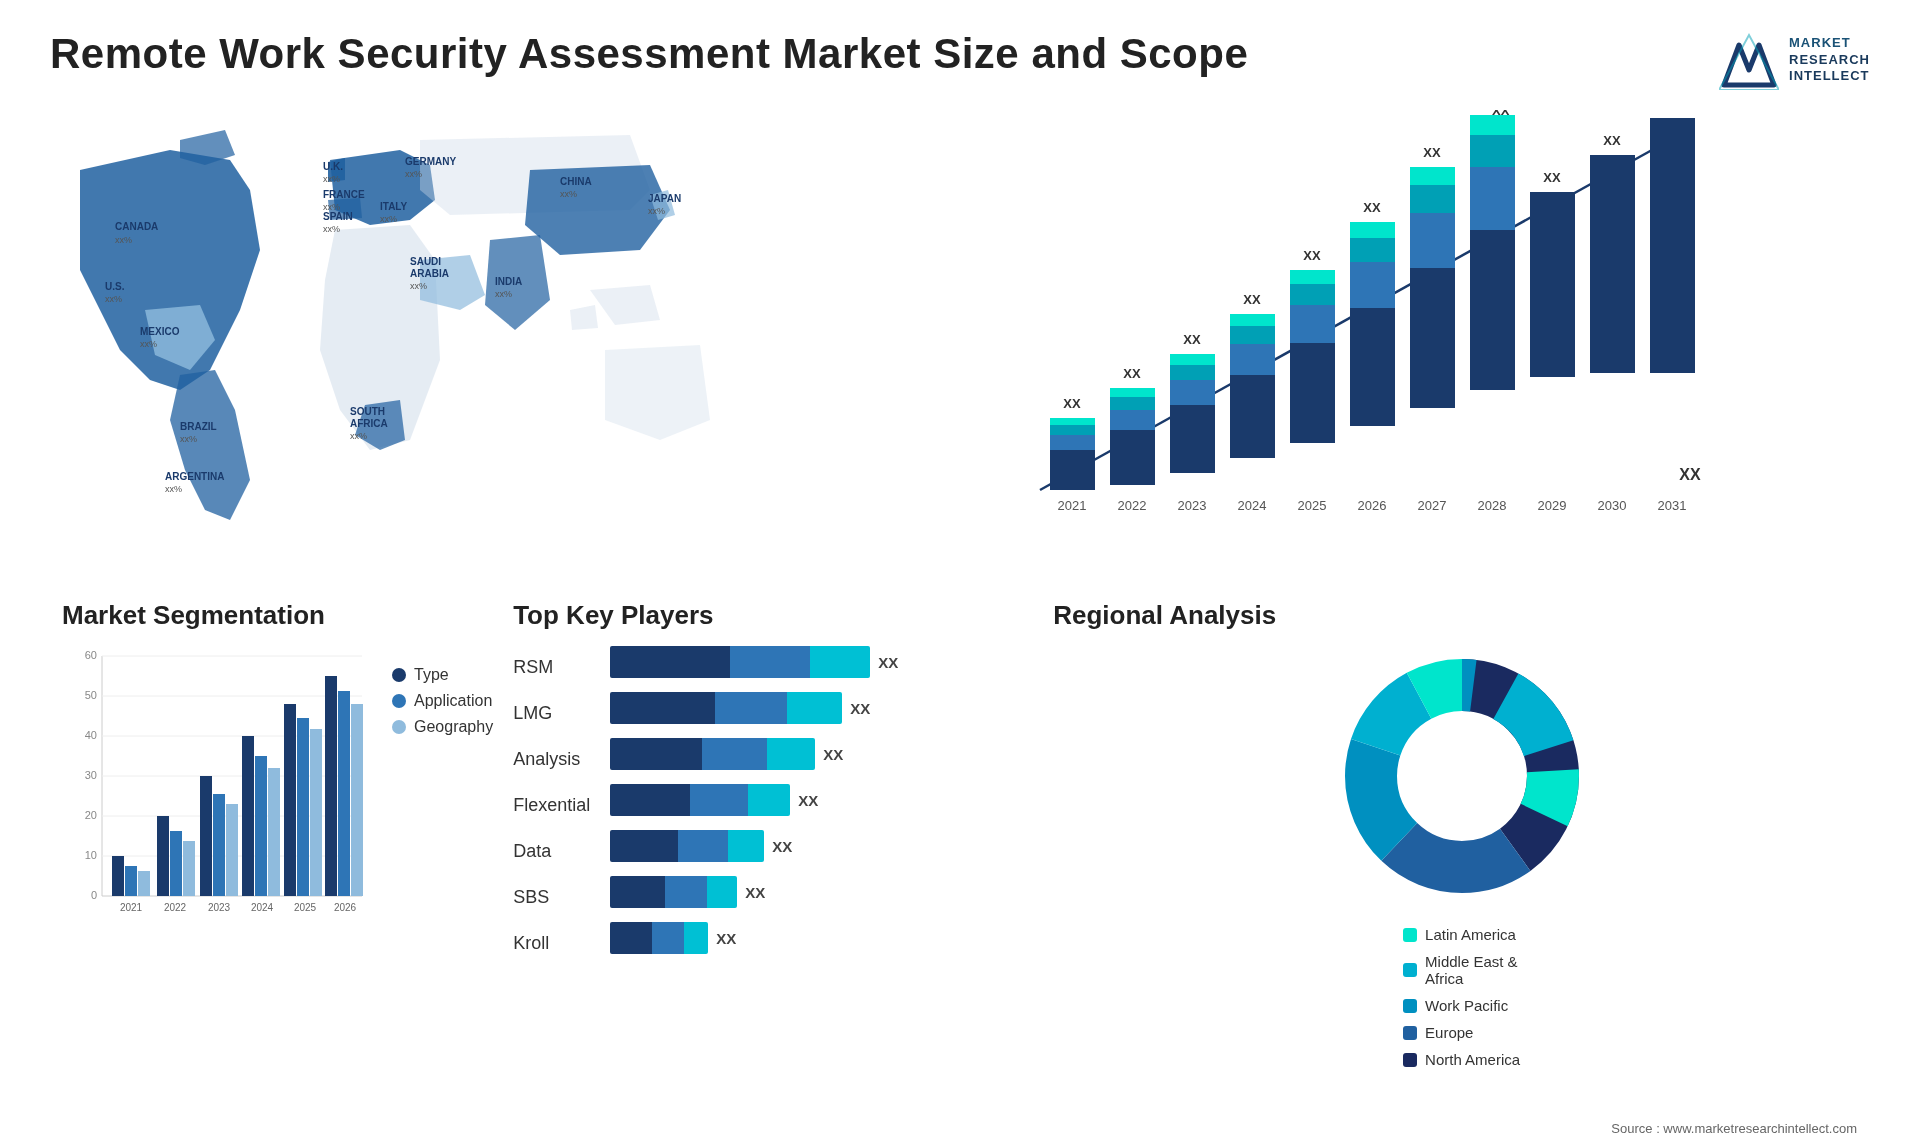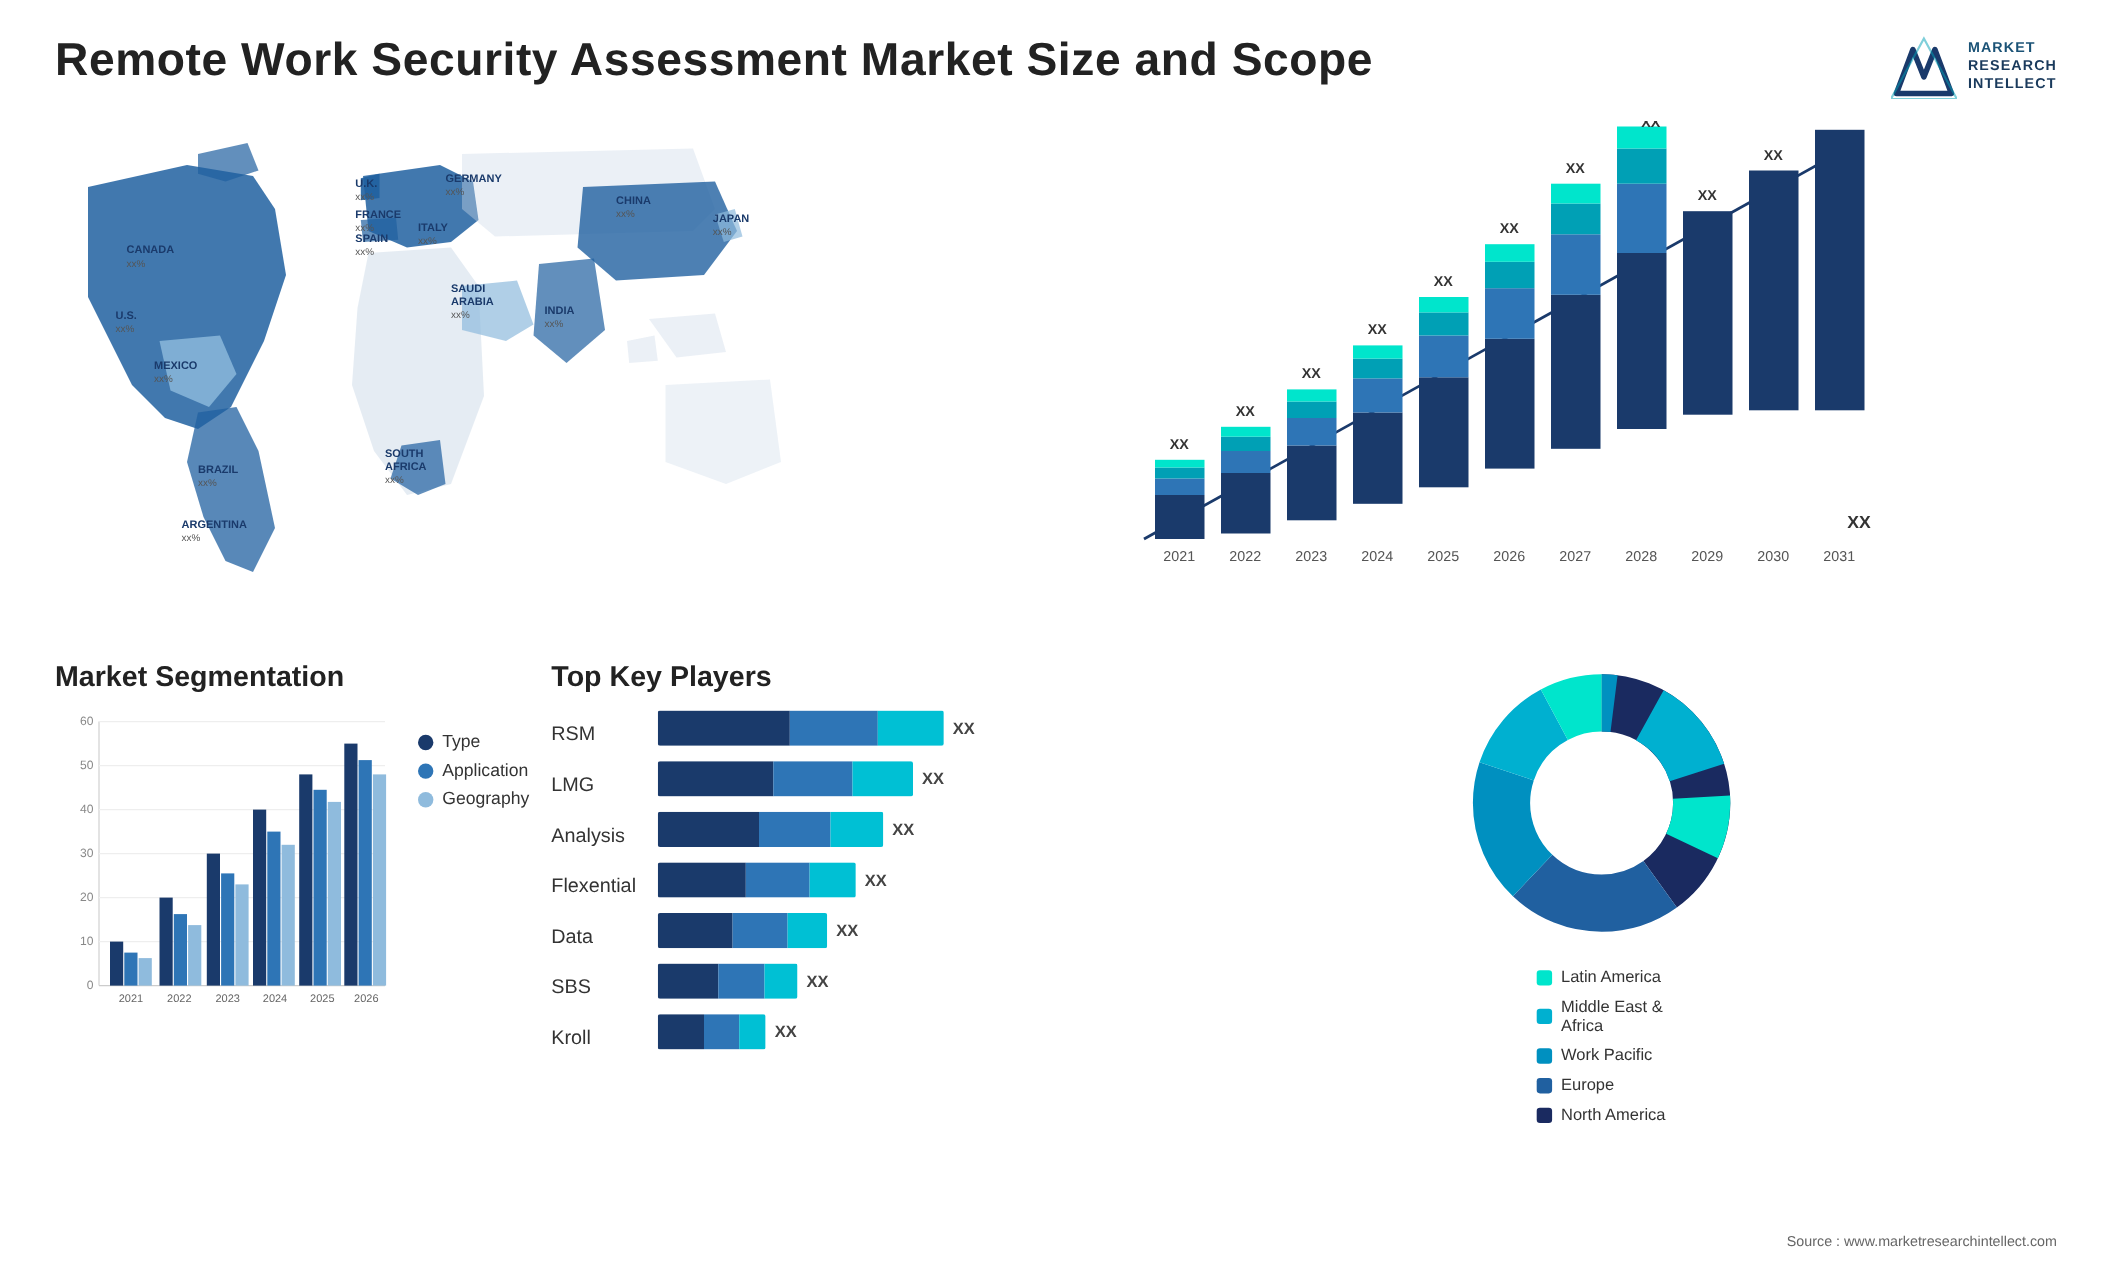--- a/index.html
+++ b/index.html
@@ -69,20 +69,21 @@
     }
 
     
     .bottom-row {
       display: flex;
       gap: 20px;
       height: 390px;
     }
     .segmentation {
       flex: 0 0 420px;
+      margin-left: 12px;
     }
     .key-players {
       flex: 0 0 520px;
     }
     .regional {
       flex: 1;
     }
 
     .section-title {
       font-size: 26px;
@@ -183,21 +184,21 @@
     }
     .reg-dot {
       width: 14px;
       height: 14px;
       border-radius: 3px;
     }
 
     .source-text {
       position: absolute;
       bottom: 10px;
-      right: 50px;
+      right: 63px;
       font-size: 13px;
       color: #666;
     }
 
     
     .map-label {
       font-size: 10px;
       font-weight: 600;
       fill: #1a3a6b;
     }
@@ -540,20 +541,21 @@
               <div class="bar-seg2" style="width:32px;"></div>
               <div class="bar-seg3" style="width:24px;"></div>
             </div>
             <span class="bar-xx">XX</span>
           </div>
         </div>
       </div>
     </div>
 
     <div class="regional">
+      <div class="section-title">Regional Analysis</div>
       <div class="regional-content">
 
         <svg width="260" height="260" viewBox="0 0 200 200">
 
           <circle cx="100" cy="100" r="70" fill="none" stroke="#1a2a60" stroke-width="40" stroke-dasharray="175.9 263.9" stroke-dashoffset="0" transform="rotate(-90 100 100)"></circle>
 
           <circle cx="100" cy="100" r="70" fill="none" stroke="#2060a0" stroke-width="40" stroke-dasharray="96.8 263.9" stroke-dashoffset="-175.9" transform="rotate(-90 100 100)"></circle>
 
           <circle cx="100" cy="100" r="70" fill="none" stroke="#0090c0" stroke-width="40" stroke-dasharray="79.2 263.9" stroke-dashoffset="-272.7" transform="rotate(-90 100 100)"></circle>
 

